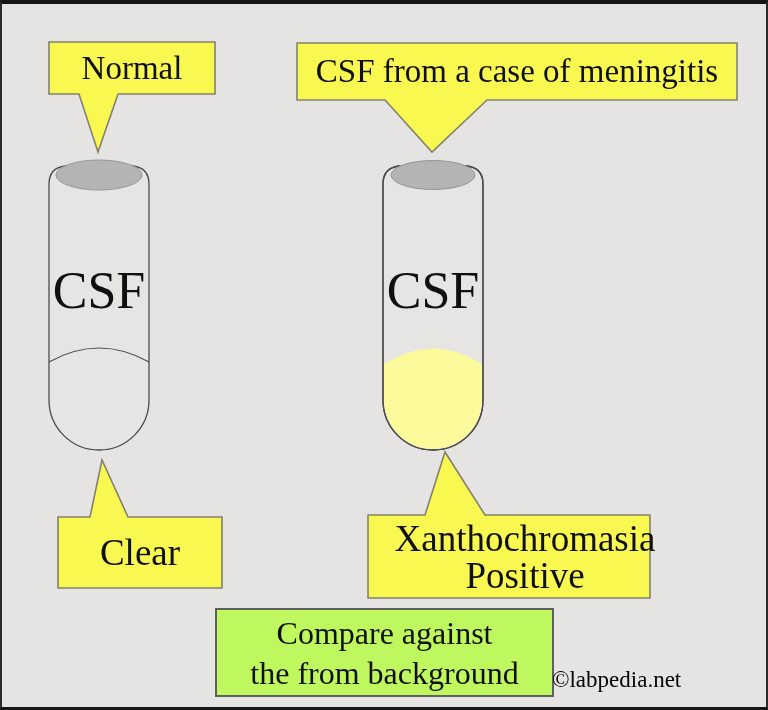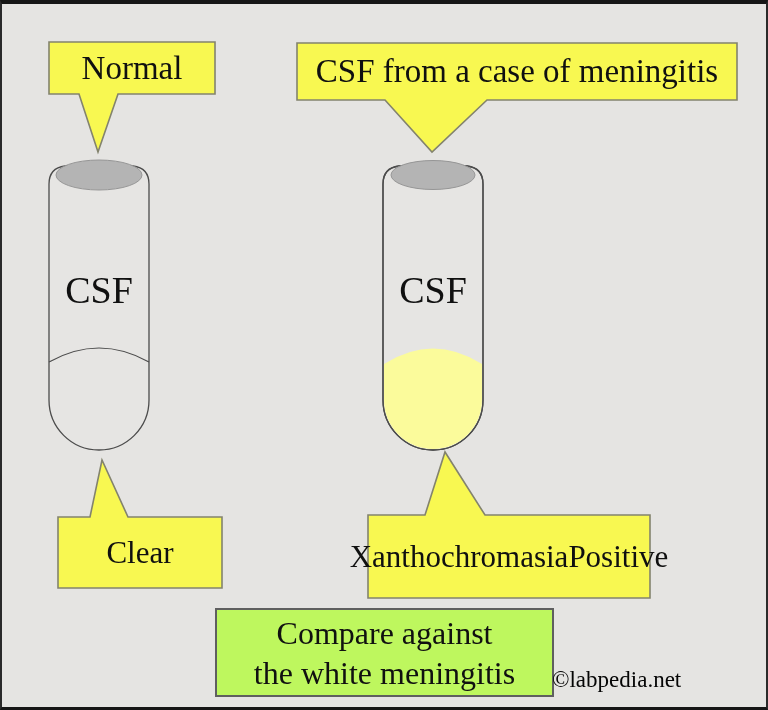--- a/index.html
+++ b/index.html
@@ -30,22 +30,22 @@
   .label {
     position: absolute;
     display: flex;
     align-items: center;
     justify-content: center;
     text-align: center;
     color: #101010;
     white-space: nowrap;
   }
   .callout-text { font-size: 33px; }
-  .tube-text    { font-size: 38px; }
-  .small-callout-text { font-size: 31px; line-height: 37px; white-space: normal; }
+  .tube-text    { font-size: 52px; }
+  .small-callout-text { font-size: 37px; line-height: 37px; white-space: normal; flex-direction: column; }
   .note-box {
     position: absolute;
     left: 213px;
     top: 604px;
     width: 339px;
     height: 89px;
     box-sizing: border-box;
     background: #bef75e;
     border: 2px solid #5f5f5f;
     display: flex;
@@ -94,25 +94,25 @@
   <div class="label callout-text" style="left:295px; top:39px; width:440px; height:57px;">CSF from a case of meningitis</div>
 
   <div class="label tube-text" style="left:37px; top:264px; width:120px; height:44px;">CSF</div>
 
   <div class="label tube-text" style="left:371px; top:264px; width:120px; height:44px;">CSF</div>
 
   <div class="label small-callout-text" style="left:56px; top:513px; width:164px; height:71px;">
     <span>Clear</span>
   </div>
 
-  <div class="label small-callout-text" style="left:366px; top:511px; width:282px; height:83px;">
+  <div class="label small-callout-text" style="left:366px; top:511px; width:282px; height:83px;padding-left:16px;">
     <span>Xanthochromasia</span>
     <span>Positive</span>
   </div>
 
   <div class="note-box">
     <span>Compare against</span>
-    <span>the white meningitis</span>
+    <span>the from background</span>
   </div>
 
   <div class="watermark">©labpedia.net</div>
 
 </div>
 
 </body></html>

